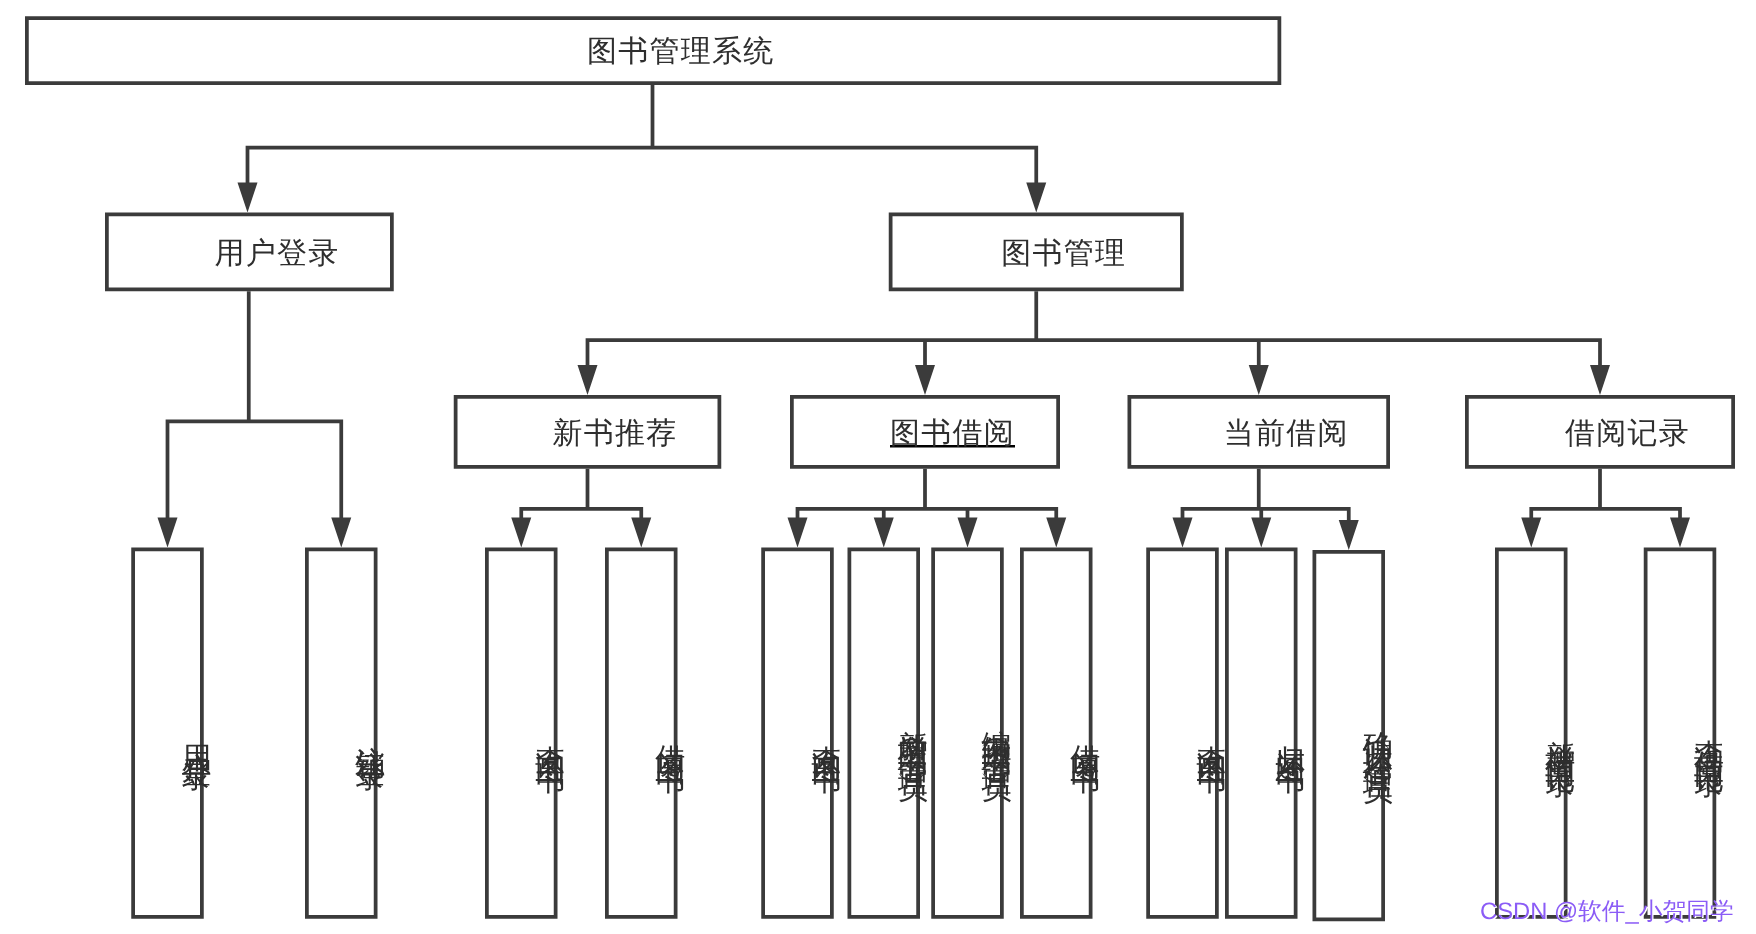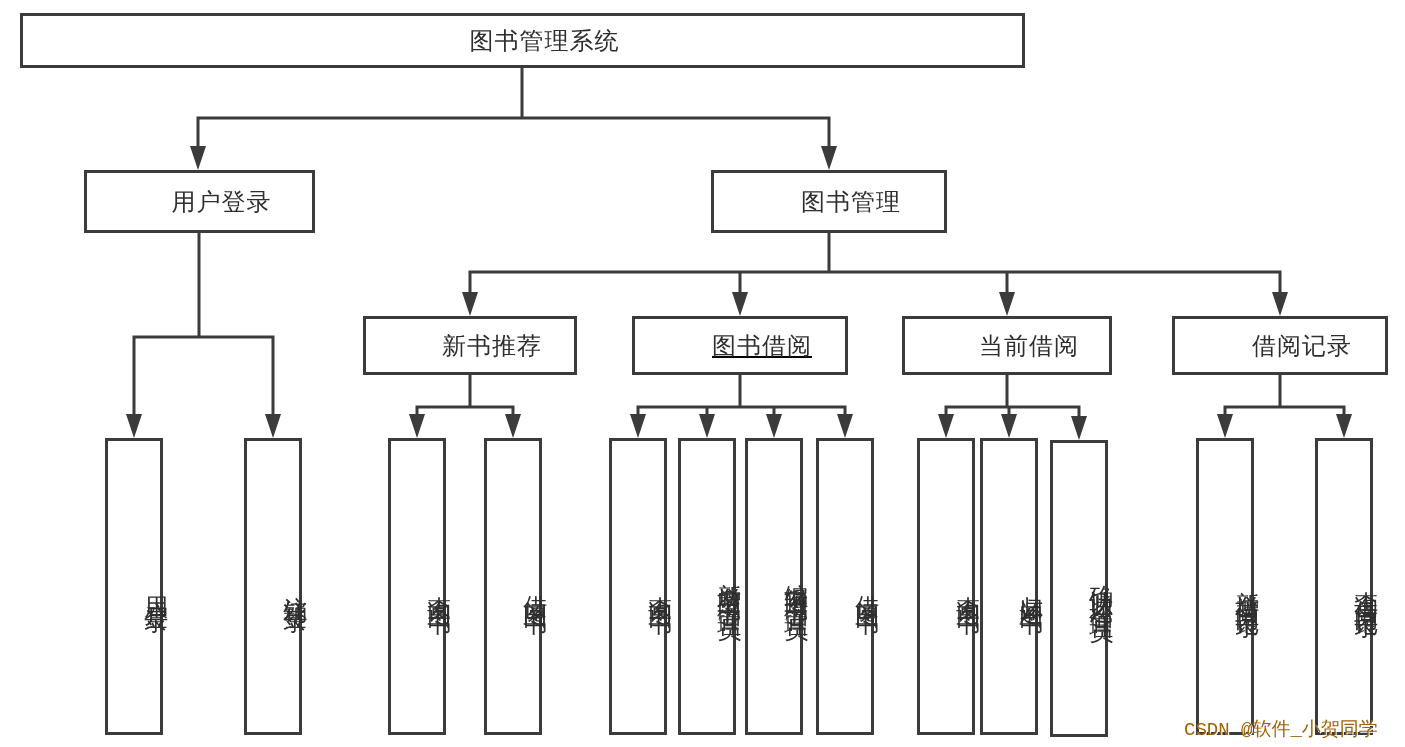--- a/index.html
+++ b/index.html
@@ -38,23 +38,23 @@
     font-size:24px;
     line-height:1.1;
     color:#2e2e2e;
     letter-spacing:5px;
   }
   .watermark{
     position:absolute;
     left:1184px;
     top:716px;
     z-index:2;
-    font-family:Liberation Mono, monospace;
+    font-family:Liberation Sans, sans-serif;
     font-size:19px;
-    color:#a16207;
+    color:#8b5cf6;
     text-shadow:1px 1px 0 #ffffff;
     white-space:nowrap;
   }
 </style>
 </head>
 <body>
 
 <div class="canvas">
 
   <svg class="connectors" width="1405" height="747" viewBox="0 0 1405 747">

